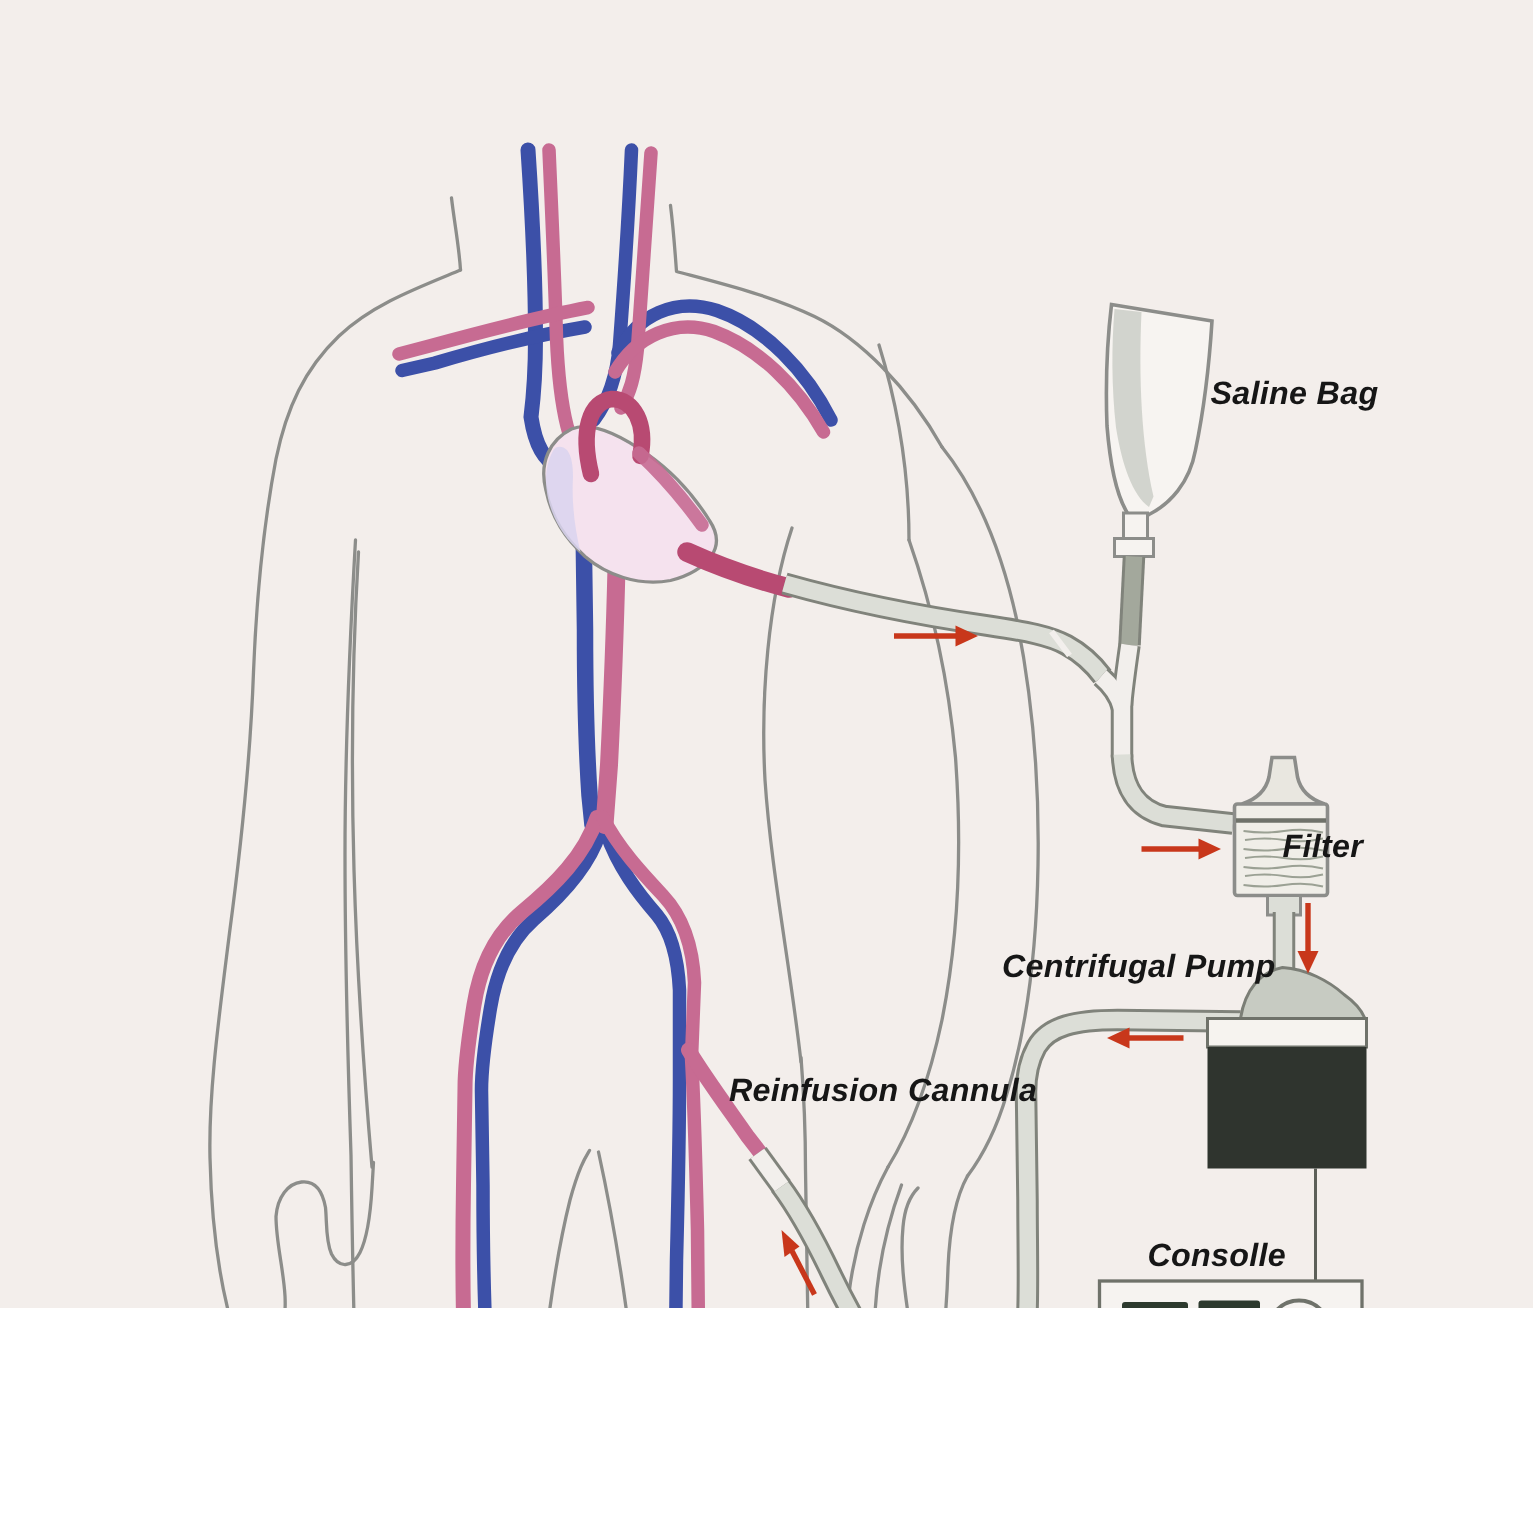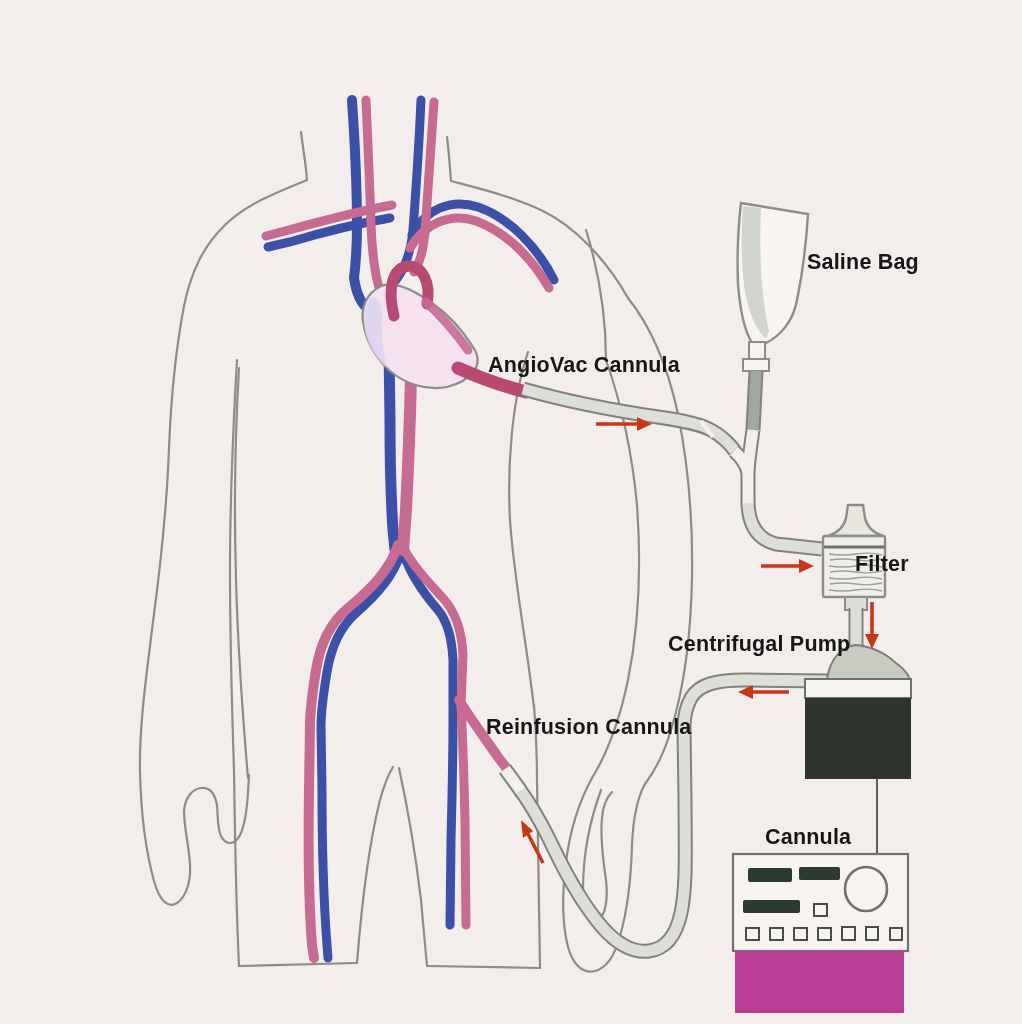--- a/index.html
+++ b/index.html
@@ -1,21 +1,22 @@
 <!DOCTYPE html>
 <html style="--background: #f3eeeb; --outline: #8c8d8a; --vein-blue: #3c50a8; --artery-pink: #c76b92; --artery-deep: #b84a72; --heart-fill: #f5e2ee; --atrium-fill: #d9d3ee; --tube-fill: #dcded7; --tube-stroke: #80837b; --saline-tube: #a3a89c; --arrow-red: #c8371b; --pump-black: #2f342e; --console-dark: #2d3a2e; --console-magenta: #b73e92;"><head>
 <meta charset="utf-8">
 <style>
   html,body{margin:0;padding:0;}
   .stage{
     position:relative;
-    width:1022px;height:1024px;
+    width:1022px;height:872px;
     background:var(--background,#f3eeeb);
     overflow:hidden;
     font-family:"Liberation Sans",sans-serif;
+    font-style:italic;
   }
   svg{position:absolute;left:0;top:0;}
   .pencil{fill:none;stroke:var(--outline,#8c8d8a);stroke-width:2.2;stroke-linecap:round;stroke-linejoin:round;}
   .vein{fill:none;stroke:var(--vein-blue,#3c50a8);stroke-linecap:round;}
   .artery{fill:none;stroke:var(--artery-pink,#c76b92);stroke-linecap:round;}
   .artery-deep{fill:none;stroke:var(--artery-deep,#bb4a72);stroke-linecap:round;}
   .tube-outer{fill:none;stroke:var(--tube-stroke,#80837b);stroke-width:15;stroke-linejoin:round;}
   .tube-inner{fill:none;stroke:var(--tube-fill,#dcded7);stroke-width:11;stroke-linejoin:round;}
   .inner-white{stroke:#f2efec;}
   .inner-saline{stroke:var(--saline-tube,#a3a89c);}
@@ -186,18 +187,17 @@
         <polygon class="arrow-head" points="738,692 753,685 753,699"></polygon>
       </g>
       <g>
         <line class="arrow" x1="543" y1="863" x2="528" y2="834"></line>
         <polygon class="arrow-head" points="521,820 533,831 523,838"></polygon>
       </g>
     </g>
   </svg>
 
   <div class="dlabel" style="left:807px;top:251px;">Saline Bag</div>
-  <div class="dlabel" style="left:488px;top:354px;">AngioVac Cannula</div>
   <div class="dlabel" style="left:855px;top:553px;">Filter</div>
   <div class="dlabel" style="left:668px;top:633px;">Centrifugal Pump</div>
   <div class="dlabel" style="left:486px;top:716px;">Reinfusion Cannula</div>
-  <div class="dlabel" style="left:765px;top:826px;">Cannula</div>
+  <div class="dlabel" style="left:765px;top:826px;">Consolle</div>
 </div>
 
 </body></html>

